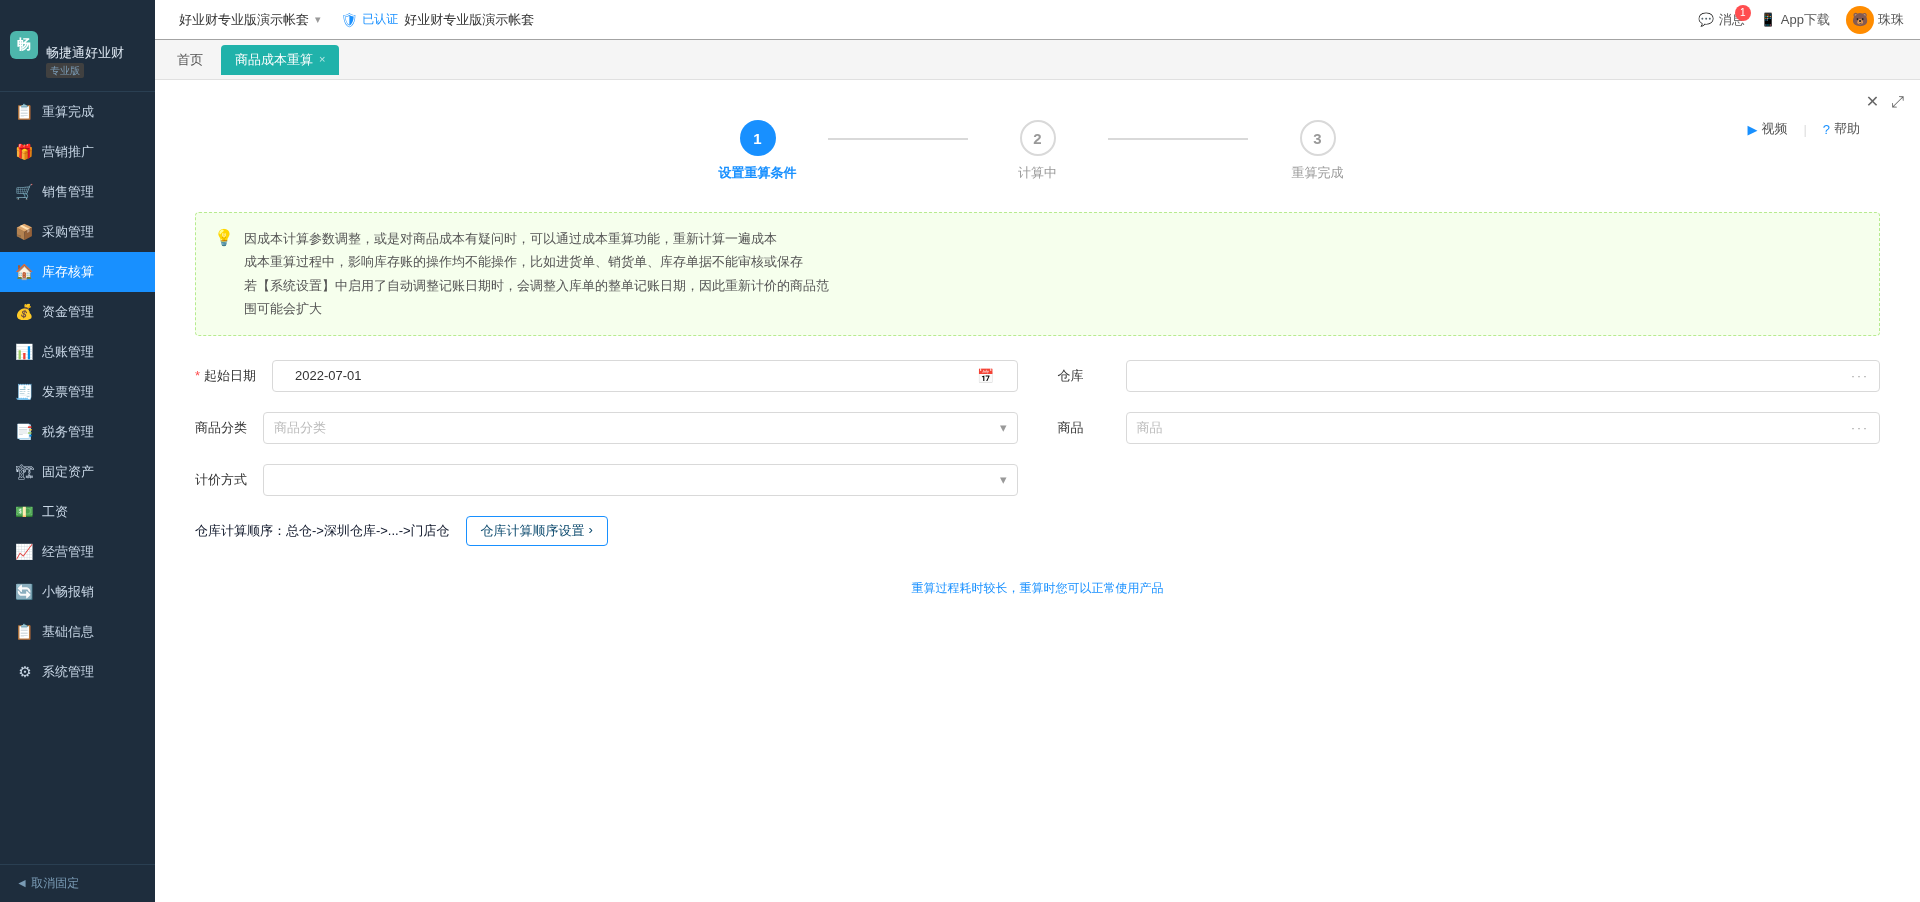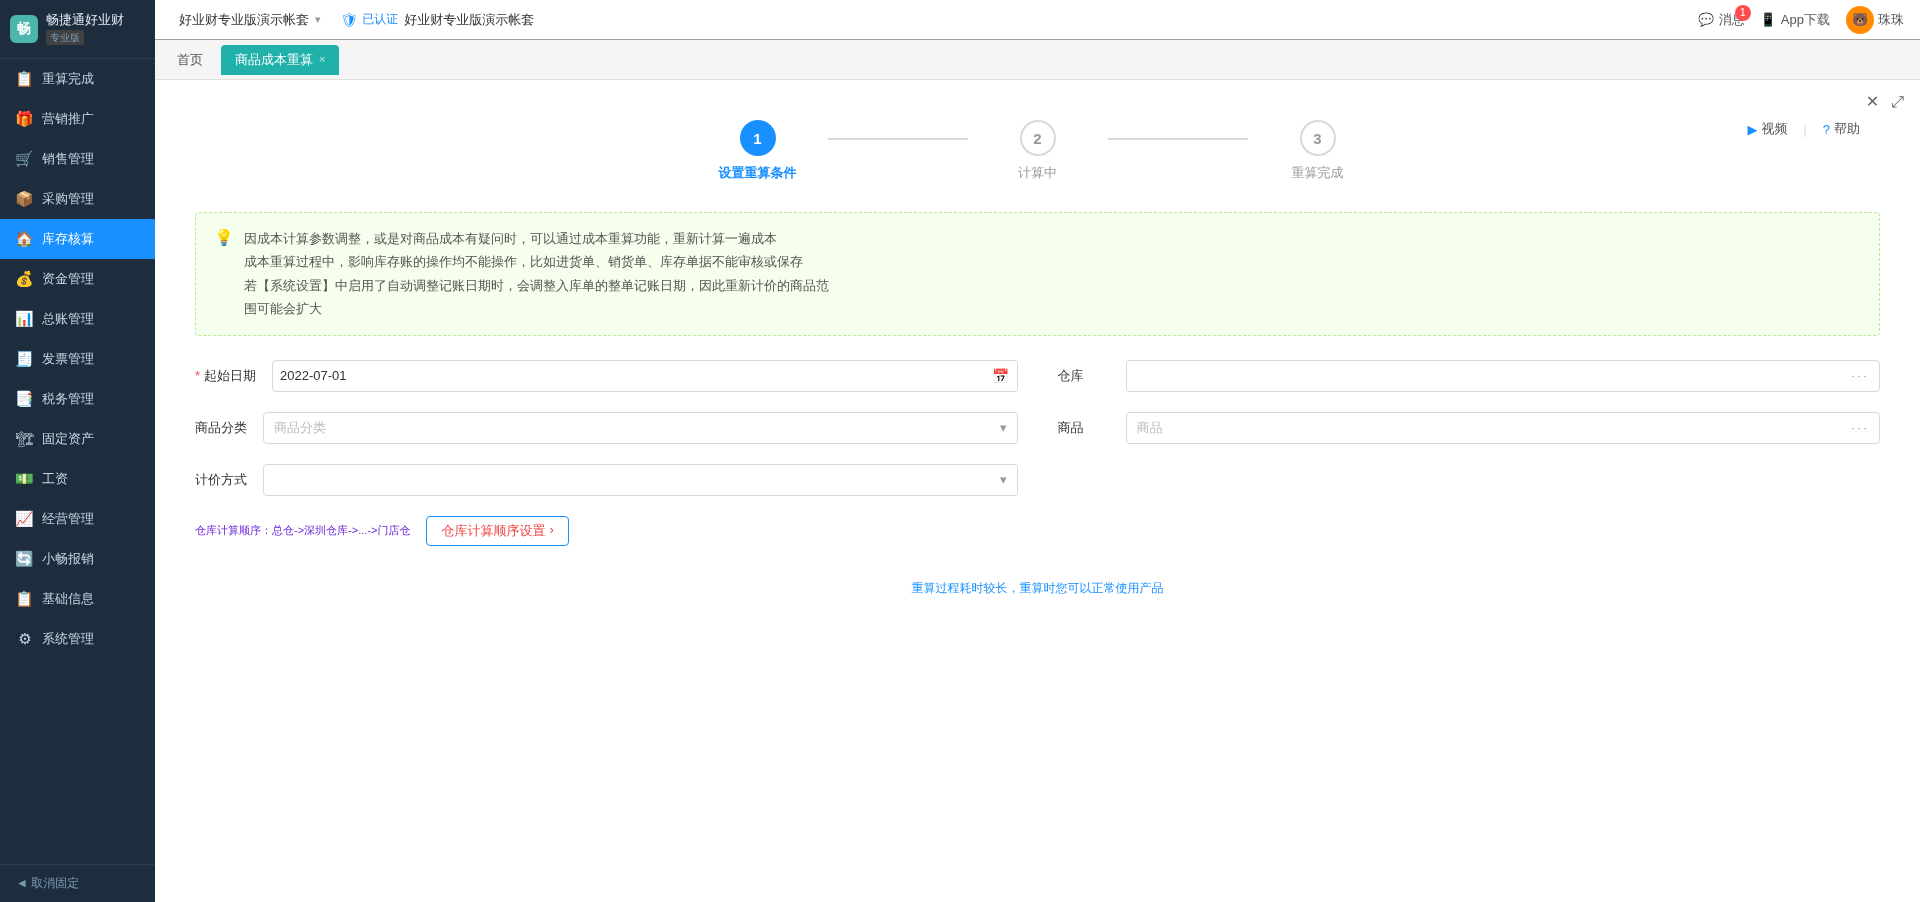--- a/index.html
+++ b/index.html
@@ -34,20 +34,21 @@
       color: white;
       font-size: 14px;
       font-weight: bold;
       margin-right: 8px;
       flex-shrink: 0;
     }
     .sidebar-logo-text {
       font-size: 13px;
       color: #e0eaf4;
       line-height: 1.3;
+      margin-top: 33px;
     }
     .sidebar-logo-text .sub {
       font-size: 10px;
       color: #7a9bb5;
       background: #404040;
       padding: 1px 4px;
       border-radius: 2px;
       display: inline-block;
     }
     .sidebar-nav {
@@ -327,21 +328,21 @@
     .field-required {
       color: #ff4d4f;
       margin-right: 4px;
     }
     .field-input {
       flex: 1;
       display: flex;
       align-items: center;
       border: 1px solid #d9d9d9;
       border-radius: 4px;
-      padding: 5px 7px;
+      padding: 5px 22px;
       font-size: 13px;
       color: #333;
       background: white;
       min-height: 32px;
       cursor: text;
     }
     .field-input .cal-icon {
       margin-left: auto;
       color: #1890ff;
       font-size: 14px;
@@ -386,29 +387,29 @@
     .value-text { color: #333; }
 
     
     .calc-order-row {
       display: flex;
       align-items: center;
       margin-bottom: 24px;
       gap: 16px;
     }
     .calc-order-label {
-      font-size: 11px;
-      color: #6d28d9;
+      font-size: 13px;
+      color: #0f172a;
     }
     .calc-order-btn {
       display: flex;
       align-items: flex-start;
       gap: 4px;
       border: 1px solid #1890ff;
-      color: #ef4444;
+      color: #0c4a6e;
       border-radius: 4px;
       padding: 5px 14px;
       cursor: pointer;
       font-size: 13px;
       background: white;
       transition: background 0.2s;
     }
 
     
     .recalc-section {

